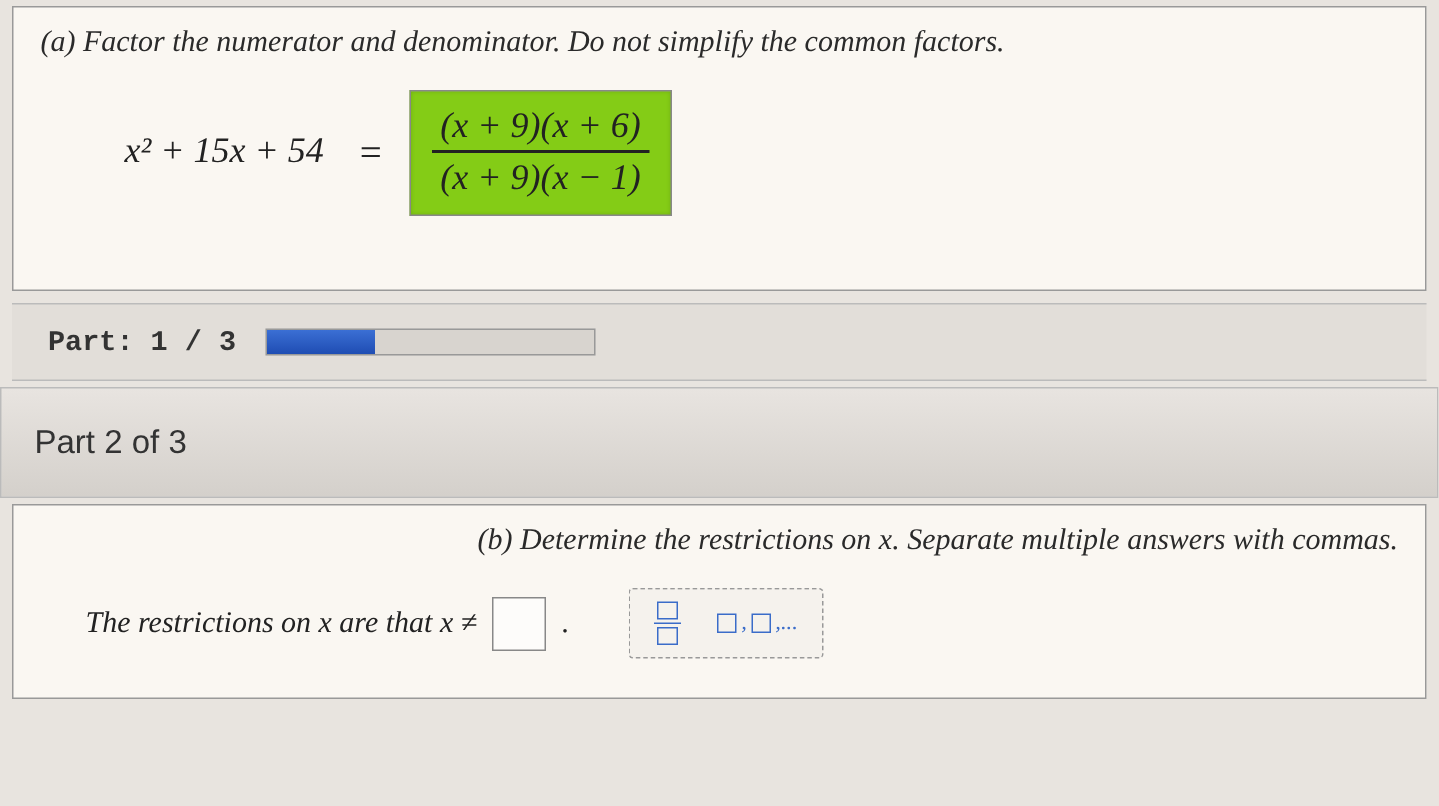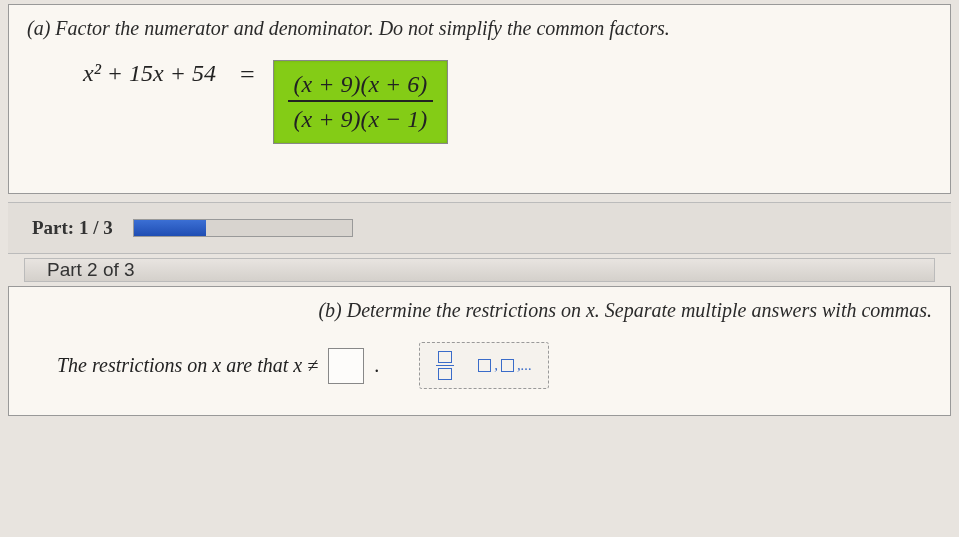--- a/index.html
+++ b/index.html
@@ -18,21 +18,21 @@
     }
     .section-a { min-height: 190px; font-family: Liberation Serif, serif; }
     .instruction {
       font-size: 20px;
       font-style: italic;
       color: #2a2a2a;
       margin-bottom: 20px;
     }
     .equation-row {
       display: flex;
-      align-items: flex-start;
+      align-items: center;
       gap: 18px;
       margin-left: 50px;
       font-size: 24px;
       font-style: italic;
       color: #222;
     }
     .frac {
       display: inline-flex;
       flex-direction: column;
       align-items: center;
@@ -55,40 +55,40 @@
       background: #e2ded9;
       margin: 8px 8px 4px;
       border-top: 1px solid #bbb;
       border-bottom: 1px solid #bbb;
     }
     .part-label {
       font-size: 19px;
       font-weight: bold;
       color: #333;
       font-style: normal;
-      font-family: Liberation Serif, serif;
+      font-family: Liberation Mono, monospace;
     }
     .progress {
       width: 220px;
       height: 18px;
       background: #d8d4cf;
       border: 1px solid #999;
       position: relative;
     }
     .progress-fill {
       height: 100%;
       width: 33%;
       background: linear-gradient(to bottom, #3b6fd4, #1f4db3);
     }
     .part2-header {
       background: linear-gradient(to bottom, #e8e4e0, #d4d0cb);
       border: 1px solid #bbb;
-      margin: 0 24px;
-      padding: 0 22px;
-      font-size: 19px;
+      margin: 0 0;
+      padding: 23px 22px;
+      font-size: 22px;
       color: #333;
       font-family: Arial, sans-serif;
     }
     .section-b { min-height: 130px; margin-top: 4px; text-align: right; }
     .answer-line {
       display: flex;
       align-items: center;
       gap: 10px;
       margin-left: 30px;
       margin-top: 14px;

